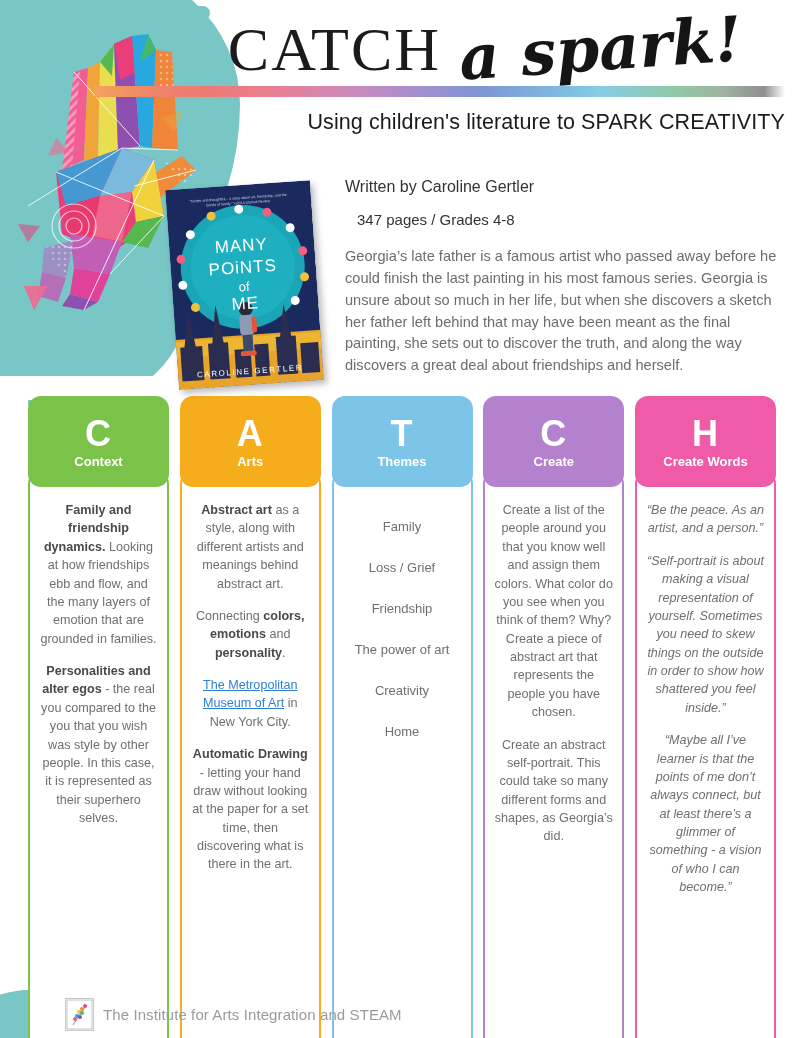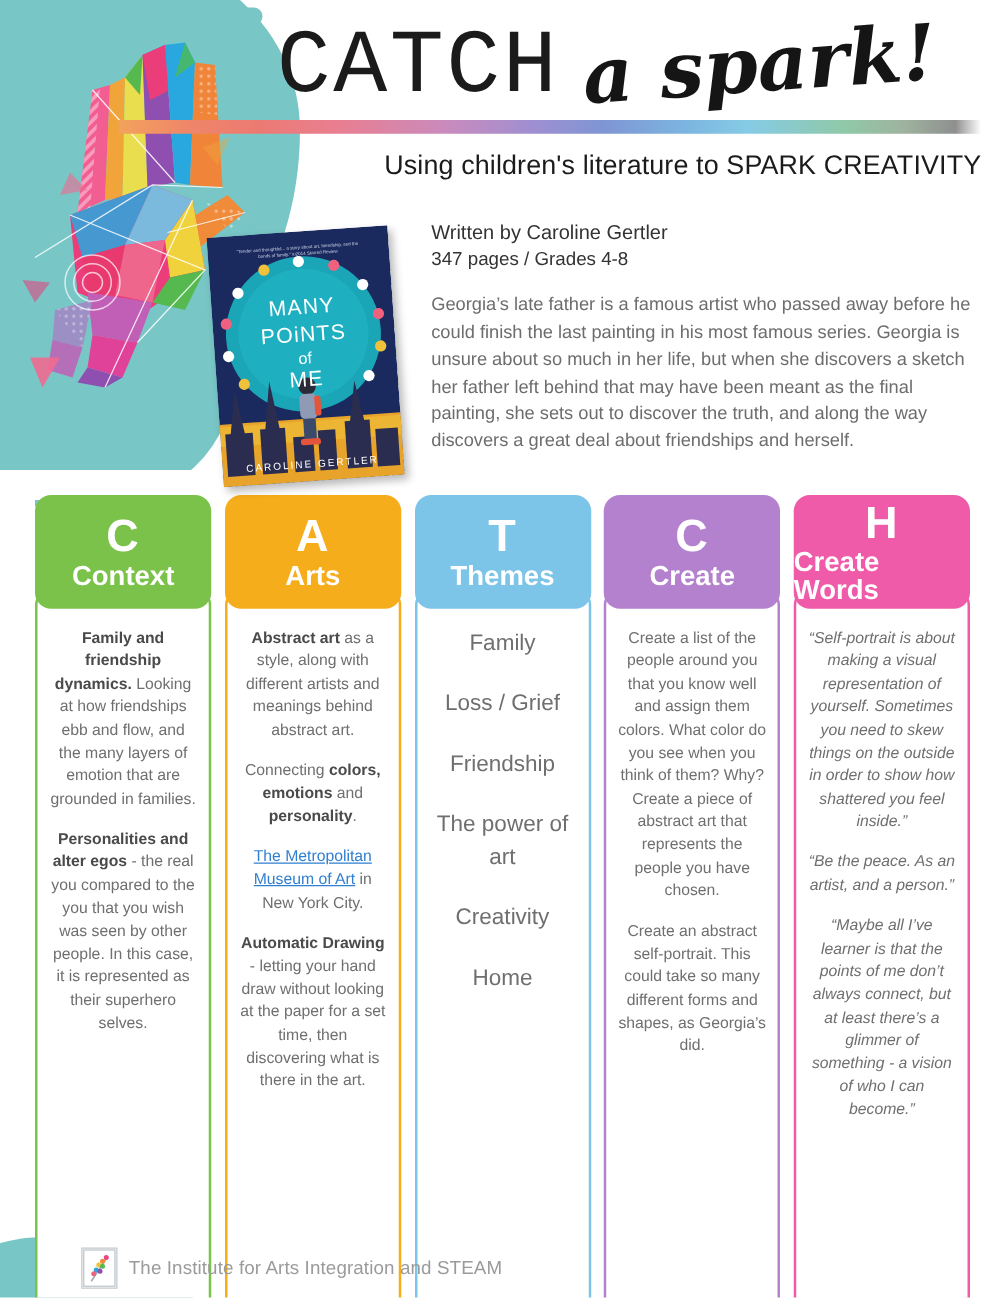--- a/index.html
+++ b/index.html
@@ -47,22 +47,22 @@
   
   .header{
     position:absolute;left:185px;top:18px;width:600px;z-index:5;
     text-align:center;
   }
   .logo-line{
     display:flex;align-items:baseline;justify-content:center;
     line-height:1;
   }
   .logo-catch{
-    font-family:Liberation Mono, monospace;
-    font-size:72px;font-weight:300;letter-spacing:2px;color:#1b1b1b;
+    font-family:Liberation Serif, serif;
+    font-size:62px;font-weight:300;letter-spacing:2px;color:#1b1b1b;
   }
   .logo-spark{
     font-family:"DejaVu Serif",serif;
     font-style:italic;font-size:62px;font-weight:700;color:#151515;
     margin-left:18px;
     transform:rotate(-4deg);
     display:inline-block;
   }
   .grad-bar{
     margin-top:6px;height:11px;width:690px;margin-left:-90px;
@@ -92,52 +92,52 @@
     transform:rotate(-4deg);
     box-shadow:3px 4px 7px rgba(0,0,0,0.28);
   }
   .book-info{
     position:absolute;left:345px;top:176px;width:440px;z-index:5;
   }
   .book-title{
     font-size:19px;font-weight:700;color:#18b98c;margin:0 0 5px 0;
   }
   .book-author{ font-size:16px;color:#333;margin:0;line-height:1.35;}
-  .book-pages{ font-size:15px;color:#333;margin:0;line-height:1.35;}
+  .book-pages{ font-size:15px;color:#333;margin:12px;line-height:1.35;}
   .book-summary{
     margin-top:16px;font-size:14.6px;line-height:1.5;color:#6d6d6d;
   }
 
   
   .catch-row{
     position:absolute;left:28px;top:396px;width:748px;
     display:flex;justify-content:space-between;z-index:5;
   }
   .col{ width:141px;position:relative; }
   .col-head{
     border-radius:13px;height:91px;box-sizing:border-box;
     display:flex;flex-direction:column;align-items:center;justify-content:center;
     color:#ffffff;position:relative;z-index:3;
   }
   .col-letter{ font-size:36px;font-weight:700;line-height:1;letter-spacing:1px;}
-  .col-word{ font-size:22px;font-weight:700;margin-top:3px;line-height:1;}
+  .col-word{ font-size:13px;font-weight:700;margin-top:3px;line-height:1;}
   .col-body{
     margin-top:-16px;
     border:2.5px solid #ccc;border-radius:13px;
     background:#ffffff;
     min-height:562px;height:584px;box-sizing:border-box;
     padding:28px 9px 10px 9px;
     position:relative;z-index:2;
     text-align:center;
     font-size:12.6px;line-height:1.46;color:#6f6f6f;
   }
   .col-body p{ margin:0 0 14px 0; }
   .col-body p:last-child{ margin-bottom:0; }
   .col-body b{ color:#4a4a4a;font-weight:700; }
-  .themes-list p{ margin:0 0 22px 0;font-size:18px; }
+  .themes-list p{ margin:17px 0 22px 0;font-size:13px; }
   .heart .col-body{ font-style:italic;font-size:12.6px; }
   .met-link{
     color:#2f7fd0;font-weight:400;text-decoration:underline;
   }
 
   
   .footer{
     position:absolute;left:20px;top:998px;z-index:6;
     display:flex;align-items:center;padding-left:45px;
   }
@@ -296,21 +296,21 @@
 </div>
 
 <div class="catch-row" id="catch-row">
     <div class="col">
       <div class="col-head" style="background: rgb(123, 194, 75);">
         <div class="col-letter">C</div>
         <div class="col-word">Context</div>
       </div>
       <div class="col-body" style="border-color: rgb(123, 194, 75);">
         <p><b>Family and friendship dynamics.</b><span> Looking at how friendships ebb and flow, and the many layers of emotion that are grounded in families.</span></p>
-        <p><b>Personalities and alter egos</b><span>  - the real you compared to the you that you wish was seen by other people. In this case, it is represented as their superhero selves.</span></p>
+        <p><b>Personalities and alter egos</b><span>  - the real you compared to the you that you wish was style by other people. In this case, it is represented as their superhero selves.</span></p>
       </div>
     </div>
     <div class="col">
       <div class="col-head" style="background: rgb(246, 173, 28);">
         <div class="col-letter">A</div>
         <div class="col-word">Arts</div>
       </div>
       <div class="col-body" style="border-color: rgb(246, 173, 28);">
         <p><b>Abstract art</b><span> as a style, along with different artists and meanings behind abstract art.</span></p>
         <p><span>Connecting </span><b>colors, emotions</b><span> and </span><b>personality</b><span>.</span></p>
@@ -341,22 +341,22 @@
         <p><span>Create a list of the people around you that you know well and assign them colors. What color do you see when you think of them? Why? Create a piece of abstract art that represents the people you have chosen.</span></p>
         <p><span>Create an abstract self-portrait. This could take so many different forms and shapes, as Georgia’s did.</span></p>
       </div>
     </div>
     <div class="col heart">
       <div class="col-head" style="background: rgb(239, 91, 168);">
         <div class="col-letter">H</div>
         <div class="col-word">Create Words</div>
       </div>
       <div class="col-body" style="border-color: rgb(239, 91, 168);">
+        <p><span>“Be the peace. As an artist, and a person.”</span></p>
         <p><span>“Self-portrait is about making a visual representation of yourself. Sometimes you need to skew things on the outside in order to show how shattered you feel inside.”</span></p>
-        <p><span>“Be the peace. As an artist, and a person.”</span></p>
         <p><span>“Maybe all I’ve learner is that the points of me don’t always connect, but at least there’s a glimmer of something - a vision of who I can become.”</span></p>
       </div>
     </div>
   </div>
 
 <div class="footer">
   <div class="footer-logo">
     <svg viewBox="0 0 27 31" width="27" height="31">
       <rect x="1" y="1" width="25" height="29" fill="#ffffff" stroke="#b9c6cf" stroke-width="1"></rect>
       <path d="M7 26 L19 8" stroke="#9aa7b0" stroke-width="1.2" fill="none"></path>

